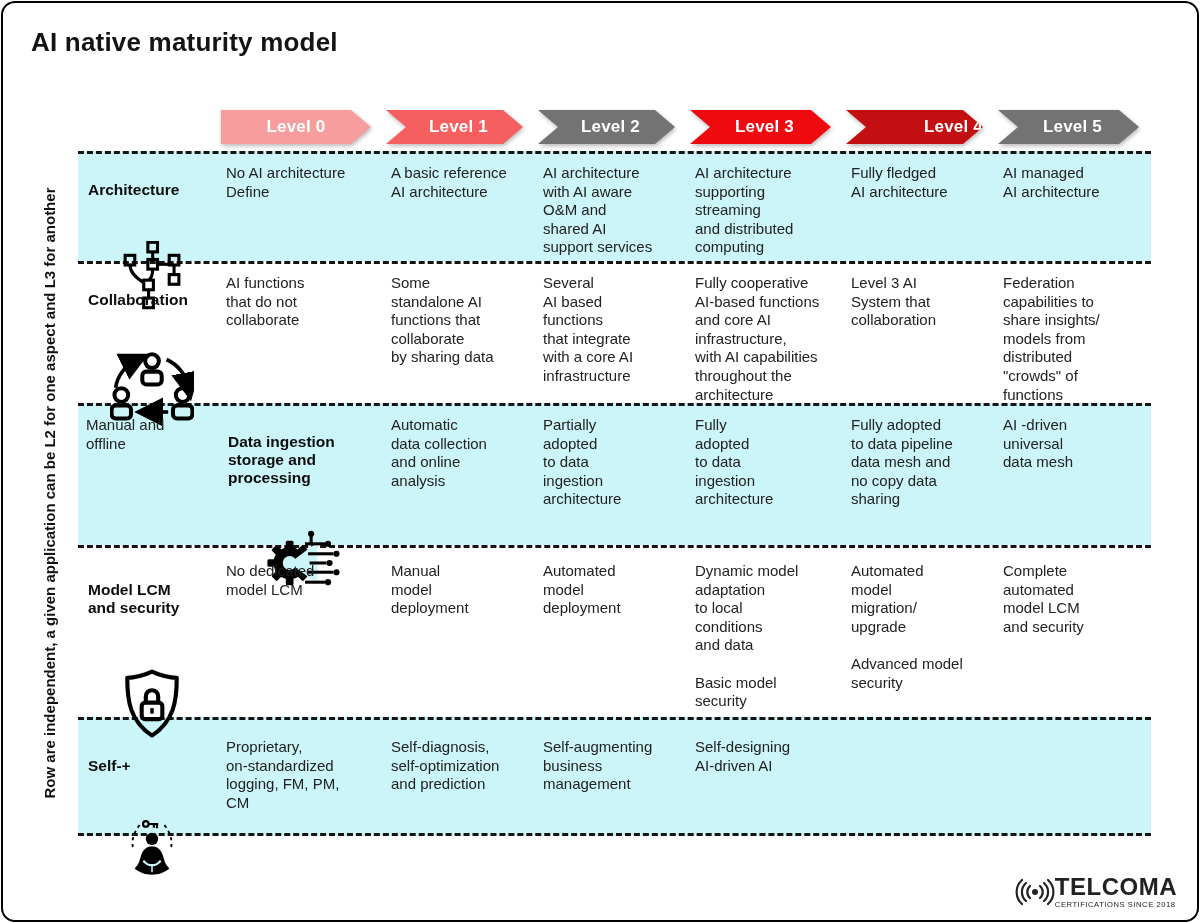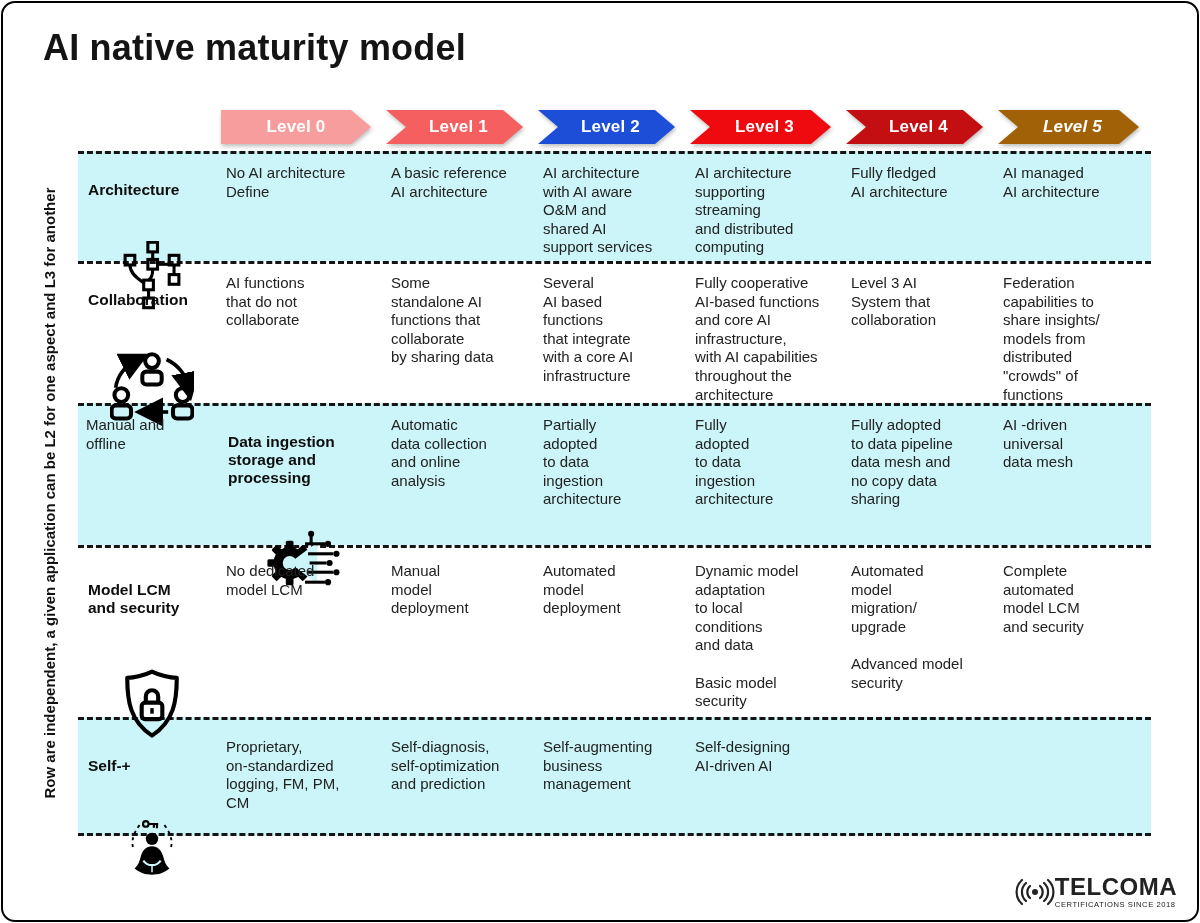--- a/index.html
+++ b/index.html
@@ -8,22 +8,22 @@
     width:1194px;height:917px;
     margin:1px;
     border:2px solid #000;
     border-radius:14px;
     background:#fff;
     font-family:"Liberation Sans",sans-serif;
     overflow:hidden;
     color:#1d1d1d;
   }
   .title{
-    position:absolute;left:40px;top:24px;
-    font-size:36px;font-weight:800;letter-spacing:.2px;color:#141414;
+    position:absolute;left:28px;top:24px;
+    font-size:26px;font-weight:800;letter-spacing:.2px;color:#141414;
   }
   
   .chevband{
     position:absolute;left:75px;top:107px;width:1073px;height:34px;
     display:grid;grid-template-columns:140px 165px 152px 152px 156px 152px 1fr;
   }
   .chev{height:34px;margin:0 12px 0 3px;filter:drop-shadow(1px 2px 2px rgba(0,0,0,.28));}
   .chev-inner{
     height:100%;display:flex;align-items:center;justify-content:center;
     color:#fff;font-weight:700;font-size:17px;letter-spacing:.2px;
@@ -78,36 +78,36 @@
       <div class="chev-inner" style="background: rgb(248, 157, 157);">
           <span>Level 0</span>
         </div>
     </div>
     <div class="chev">
       <div class="chev-inner" style="background: rgb(245, 95, 95);">
           <span>Level 1</span>
         </div>
     </div>
     <div class="chev">
-      <div class="chev-inner" style="background: #1d4ed8;">
+      <div class="chev-inner" style="background: #737373;">
           <span>Level 2</span>
         </div>
     </div>
     <div class="chev">
       <div class="chev-inner" style="background: rgb(239, 10, 15);">
           <span>Level 3</span>
         </div>
     </div>
     <div class="chev">
-      <div class="chev-inner" style="background: rgb(196, 15, 18);">
+      <div class="chev-inner" style="background: rgb(196, 15, 18); justify-content: flex-end;">
           <span>Level 4</span>
         </div>
     </div>
     <div class="chev">
-      <div class="chev-inner" style="background: #a16207; font-style: italic;">
+      <div class="chev-inner" style="background: #737373;">
           <span>Level 5</span>
         </div>
     </div>
   </div>
 
   <div class="side-note">Row are independent, a given application can be L2 for one aspect and L3 for another</div>
 
   <div class="mtable">
 
     <div class="trow cyan r1">

